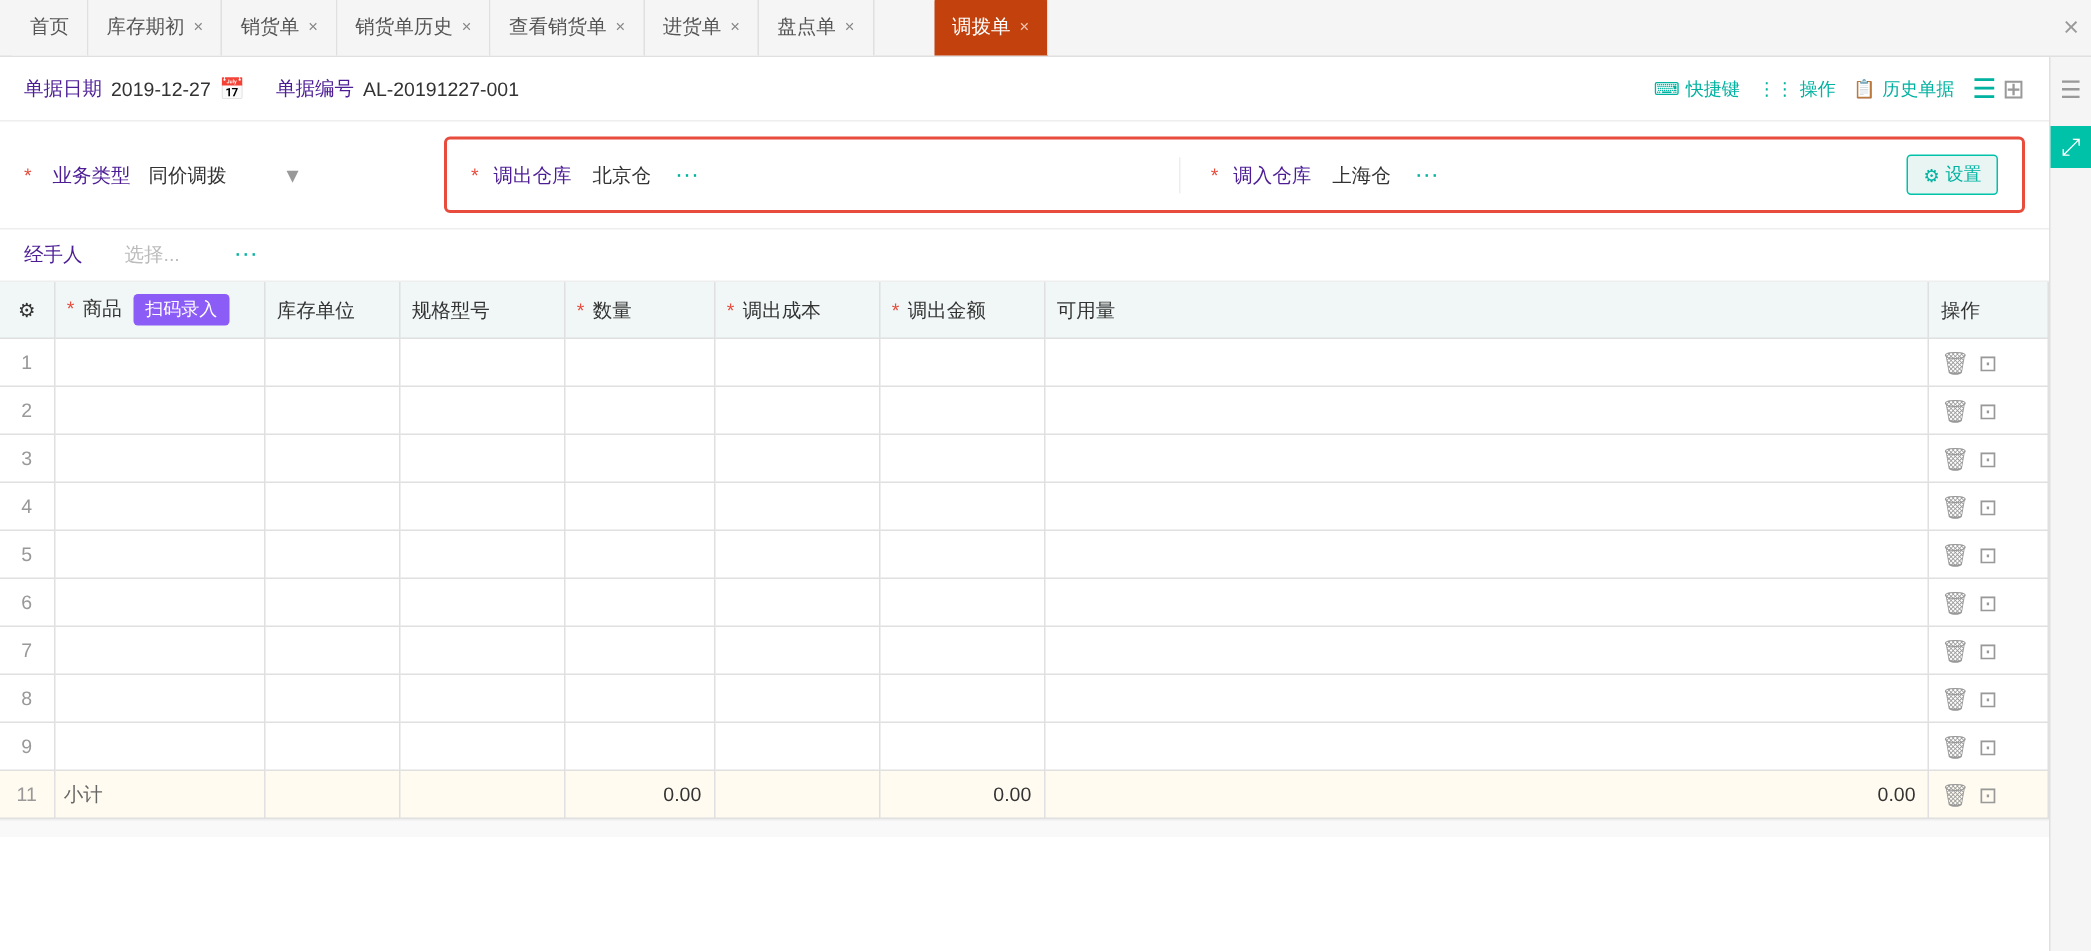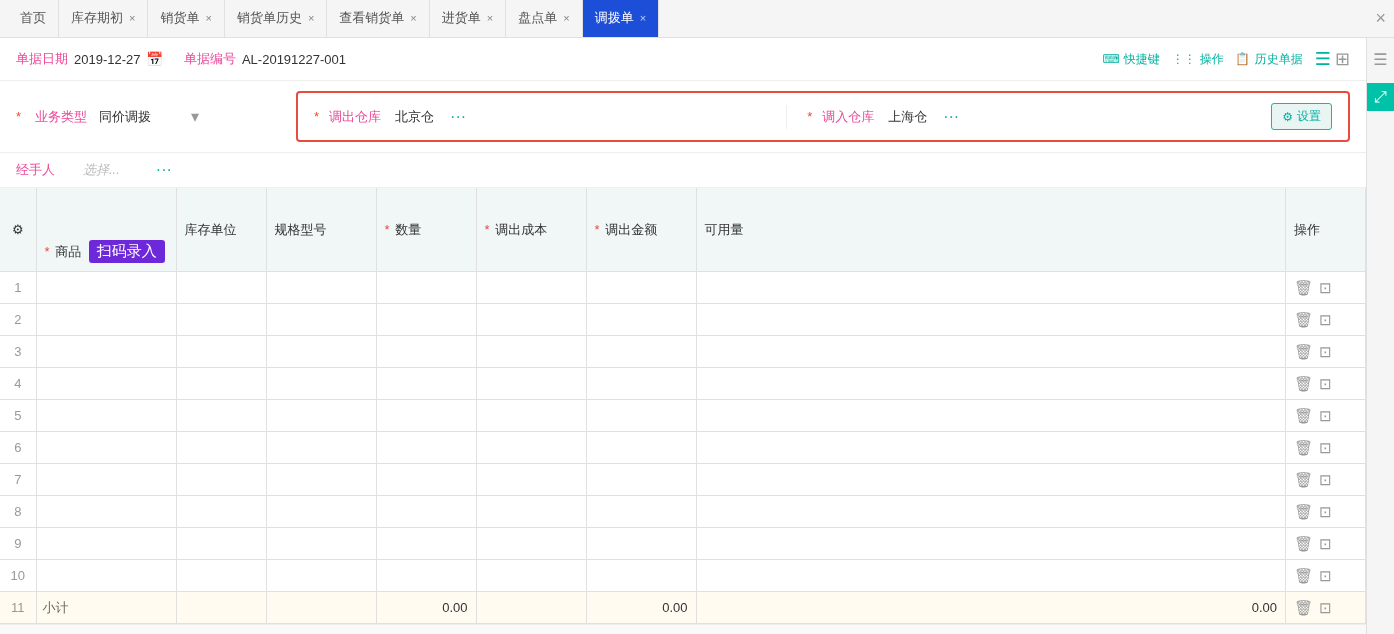--- a/index.html
+++ b/index.html
@@ -9,38 +9,38 @@
     .tab-bar {
       display: flex; align-items: flex-end; background: #f5f5f5; border-bottom: 1px solid #e0e0e0;
       height: 38px; padding: 0 8px; position: relative;
     }
     .tab-item {
       display: flex; align-items: center; padding: 0 12px; height: 38px; cursor: pointer;
       font-size: 13px; color: #555; white-space: nowrap; border-right: 1px solid #e0e0e0;
       background: #f5f5f5;
     }
     .tab-item.active {
-      background: #1d4ed8; color: #fff; border-radius: 2px 2px 0 0;
+      background: #c2410c; color: #fff; border-radius: 2px 2px 0 0; margin-left: 40px;
     }
     .tab-item .close-btn {
       margin-left: 6px; font-size: 11px; cursor: pointer; opacity: 0.7;
     }
     .tab-close-x {
       position: absolute; right: 8px; top: 8px; cursor: pointer; font-size: 18px; color: #999;
     }
 
     
     .form-header {
       display: flex; align-items: center; padding: 10px 16px; border-bottom: 1px solid #eee;
       background: #fff; justify-content: space-between;
     }
     .form-header-left { display: flex; align-items: center; gap: 20px; }
     .form-header-right { display: flex; align-items: center; gap: 12px; }
     .field-group { display: flex; align-items: center; gap: 6px; }
-    .field-label { color: #ec4899; }
+    .field-label { color: #4c1d95; }
     .field-value { color: #333; }
     .calendar-icon { color: #00b2a0; font-size: 14px; cursor: pointer; }
     .header-action { display: flex; align-items: center; gap: 4px; color: #00b2a0; cursor: pointer; font-size: 12px; }
 
     
     .form-row {
       display: flex; align-items: stretch; padding: 10px 16px; gap: 20px; border-bottom: 1px solid #eee;
     }
     .form-left { display: flex; align-items: center; gap: 12px; min-width: 260px; }
     .form-right-box {
@@ -55,41 +55,41 @@
     .setting-btn {
       display: flex; align-items: center; gap: 4px; padding: 4px 10px;
       background: #e8f5f3; border: 1px solid #00c2a8; border-radius: 3px;
       color: #00b2a0; cursor: pointer; font-size: 12px; margin-left: 12px;
     }
 
     
     .form-row2 {
       display: flex; align-items: center; padding: 8px 16px; border-bottom: 1px solid #eee; gap: 28px;
     }
-    .handler-placeholder { color: #bbb; font-style: italic; }
+    .handler-placeholder { color: #bbb; }
 
     
     .table-container { overflow: auto; }
     table { width: 100%; border-collapse: collapse; }
     thead tr { background: #f0f7f6; }
     th {
       padding: 8px 8px; text-align: left; font-weight: normal; color: #333;
       border-right: 1px solid #e0e0e0; border-bottom: 1px solid #e0e0e0;
       font-size: 13px; white-space: nowrap;
     }
     th .required-star { color: #e74c3c; }
     td {
       padding: 0; height: 32px; border-right: 1px solid #e0e0e0; border-bottom: 1px solid #e0e0e0;
       font-size: 13px; color: #333;
     }
     td.row-num { text-align: center; color: #999; width: 36px; padding: 0 4px; }
     tr:last-child td { background: #fffbf0; }
     .scan-btn {
-      background: #6d28d9; color: #fff; border: none; border-radius: 3px;
-      padding: 2px 8px; font-size: 15px; cursor: pointer; margin-left: 4px; margin-top: 44px;
+      background: #8b5cf6; color: #fff; border: none; border-radius: 3px;
+      padding: 2px 8px; font-size: 12px; cursor: pointer; margin-left: 4px;
     }
     .action-icons { display: flex; align-items: center; gap: 6px; padding: 0 8px; }
     .icon-btn { color: #999; cursor: pointer; font-size: 15px; background: none; border: none; }
     .sidebar-icon { color: #999; cursor: pointer; font-size: 16px; padding: 4px; }
 
     
     .scroll-area { height: 12px; background: #f9f9f9; border-top: 1px solid #eee; }
 
     
     .gear-cell { width: 36px; text-align: center; }
@@ -387,36 +387,20 @@
       <td></td>
       <td></td>
       <td>
         <div class="action-icons">
           <span class="icon-btn">🗑</span>
           <span class="icon-btn">⊡</span>
         </div>
       </td>
     </tr>
             <tr>
-      <td class="row-num">10</td>
-      <td></td>
-      <td></td>
-      <td></td>
-      <td></td>
-      <td></td>
-      <td></td>
-      <td></td>
-      <td>
-        <div class="action-icons">
-          <span class="icon-btn">🗑</span>
-          <span class="icon-btn">⊡</span>
-        </div>
-      </td>
-    </tr>
-            <tr>
       <td class="row-num">11</td>
       <td style="padding-left:6px;background:#fffbf0;color:#666;">小计</td>
       <td style="background:#fffbf0;"></td>
       <td style="background:#fffbf0;"></td>
       <td style="text-align:right;padding-right:8px;background:#fffbf0;">0.00</td>
       <td style="text-align:right;padding-right:8px;background:#fffbf0;"></td>
       <td style="text-align:right;padding-right:8px;background:#fffbf0;">0.00</td>
       <td style="text-align:right;padding-right:8px;background:#fffbf0;">0.00</td>
       <td style="background:#fffbf0;">
         <div class="action-icons">

